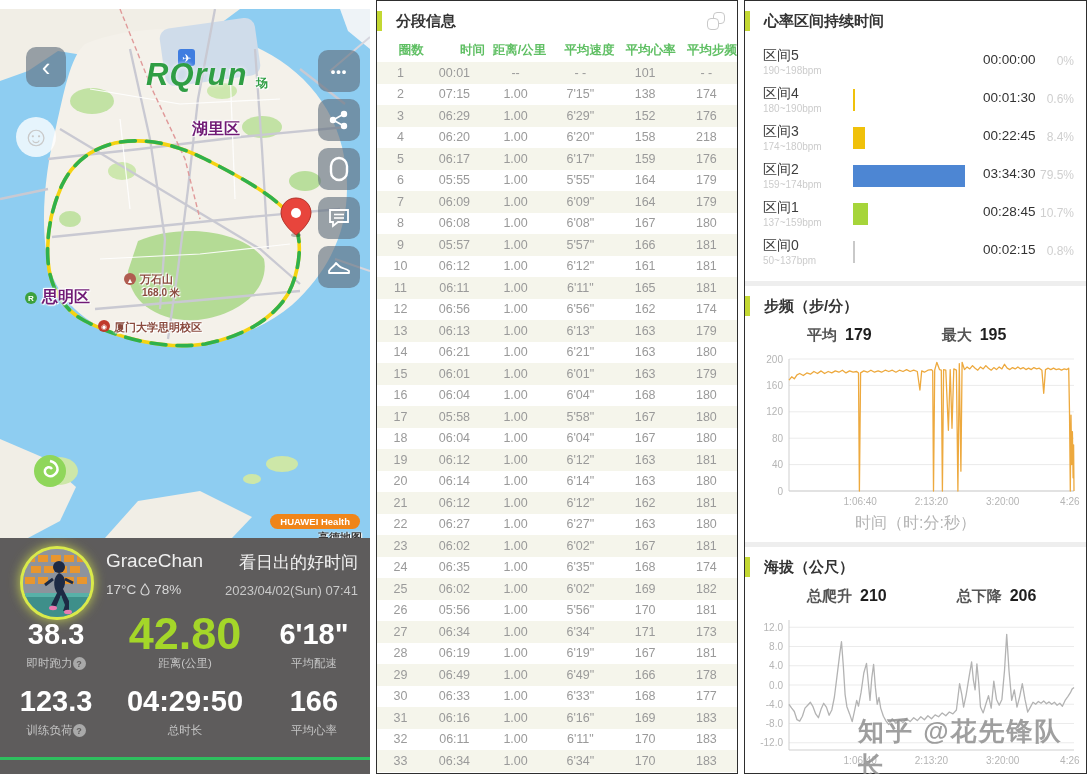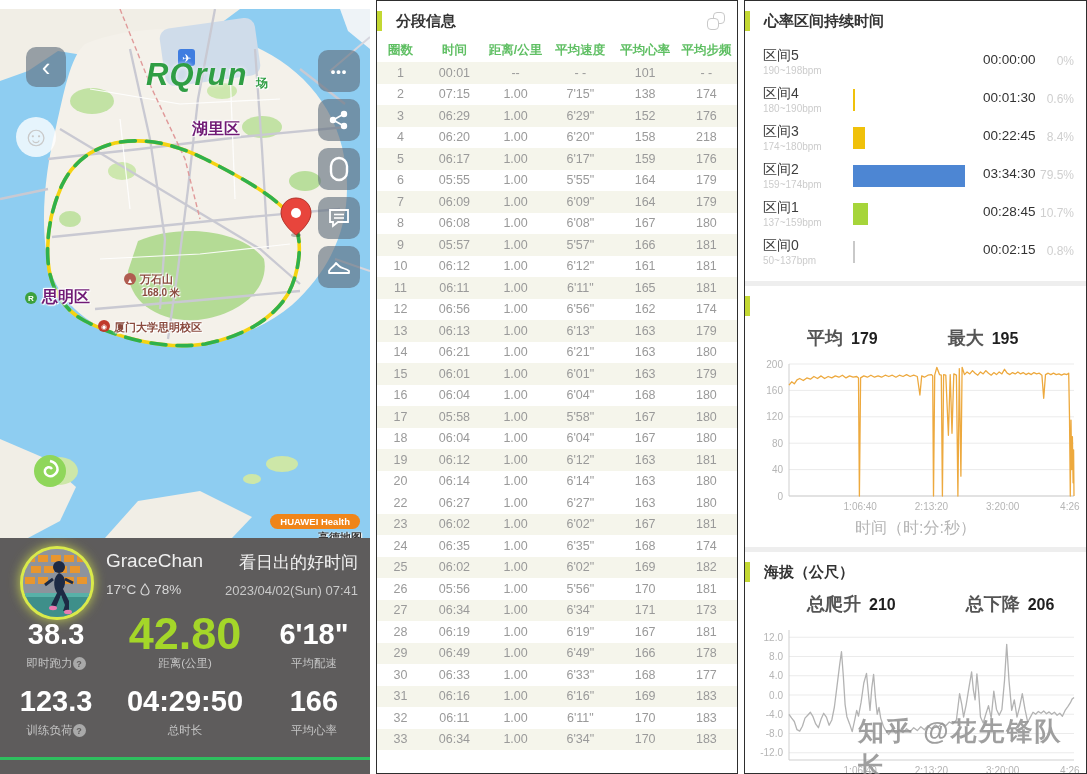--- a/index.html
+++ b/index.html
@@ -42,37 +42,37 @@
   
   .mid-panel { position:absolute; left:376px; top:0; width:362px; height:774px; border:1px solid #2e2e2e; background:#fff; overflow:hidden; }
   .sec-head { display:flex; align-items:center; margin:10px 12px 0 0; }
   .accent { width:5px; height:20px; background:#c3d832; margin-right:14px; }
   .sec-title { font-size:15px; font-weight:bold; color:#333; flex:1; }
   .copy-icon { position:relative; width:18px; height:18px; }
   .copy-icon i { position:absolute; width:12px; height:12px; border:1.5px solid #c9c9c9; border-radius:4px; background:#fff; }
   .copy-icon i:first-child { right:0; top:0; }
   .copy-icon i:last-child { left:0; bottom:0; }
   table.laps { width:100%; border-collapse:collapse; margin-top:7px; table-layout:fixed; }
-  table.laps th { color:#5fbf63; font-size:12.5px; font-weight:bold; height:24px; }
+  table.laps th { color:#5fbf63; font-size:12.5px; font-weight:bold; height:24px;text-align:right; }
   table.laps td { color:#9a9a9a; font-size:12.5px; text-align:center; height:21.5px; }
   table.laps tr.alt td { background:#f5f5eb; }
   .c1{width:13%}.c2{width:17%}.c3{width:17%}.c4{width:19%}.c5{width:17%}.c6{width:17%}
 
   
   .right-panel { position:absolute; left:744px; top:0; width:343px; height:774px; border:1px solid #2e2e2e; background:#fff; overflow:hidden; }
   .zones { margin-top:14px;text-align:right; }
   .zone-row { position:relative; height:38px; }
   .zone-name { position:absolute; left:18px; top:2px; font-size:14px; color:#3d3d3d; }
   .zone-range { position:absolute; left:18px; top:20px; font-size:10px; color:#cccccc; }
   .zone-bar { position:absolute; left:108px; top:6px; height:22px; }
   .zone-time { position:absolute; left:238px; top:7px; font-size:13.5px; color:#333; }
   .zone-pct { position:absolute; right:12px; top:9px; font-size:12px; color:#cfcfcf; }
   .divider { height:5px; background:#eee; margin-top:8px; }
   .chart-stats { display:flex; padding-left:62px; gap:70px; margin-top:10px; align-items:baseline; }
-  .chart-stats .cl { font-size:18px; color:#555; font-weight:bold; }
+  .chart-stats .cl { font-size:15px; color:#555; font-weight:bold; }
   .chart-stats .cv { font-size:16px; color:#1f1f1f; font-weight:bold; margin-left:8px; }
   .chart-box { margin-top:6px; }
   svg text.tick { font-size:10px; fill:#b5b5b5; font-family:"Liberation Sans",sans-serif; }
   .xlabel { text-align:center; font-size:16px; color:#b5b5b5; margin-top:-4px; }
 
   .watermark { position:absolute; left:858px; top:714px; font-size:26px; font-weight:bold; color:#8f8f8f; letter-spacing:2px; z-index:50; opacity:.85; }
 </style>
 </head>
 <body>
 
@@ -467,20 +467,28 @@
           <td>181</td>
         </tr>
         <tr>
           <td>20</td>
           <td>06:14</td>
           <td>1.00</td>
           <td>6'14"</td>
           <td>163</td>
           <td>180</td>
         </tr>
+        <tr class="alt">
+          <td>21</td>
+          <td>06:12</td>
+          <td>1.00</td>
+          <td>6'12"</td>
+          <td>162</td>
+          <td>181</td>
+        </tr>
         <tr>
           <td>22</td>
           <td>06:27</td>
           <td>1.00</td>
           <td>6'27"</td>
           <td>163</td>
           <td>180</td>
         </tr>
         <tr class="alt">
           <td>23</td>
@@ -619,20 +627,21 @@
         <div class="zone-range">50~137bpm</div>
         <div class="zone-bar" style="width:2.0px;background:#c9c9c9;"></div>
         <div class="zone-time">00:02:15</div>
         <div class="zone-pct">0.8%</div>
       </div>
     </div>
 
   <div class="divider"></div>
   <div class="sec-head">
     <div class="accent"></div>
+    <div class="sec-title">步频（步/分）</div>
   </div>
   <div class="chart-stats">
     <span><span class="cl">平均</span><span class="cv">179</span></span>
     <span><span class="cl">最大</span><span class="cv">195</span></span>
   </div>
   <div class="chart-box">
     <svg id="chart0" width="335" height="162">
         <line x1="44" y1="140" x2="329" y2="140" stroke="#ebebeb" stroke-width="1"></line>
         <text class="tick" x="38" y="143.5" text-anchor="end">0</text>
         <line x1="44" y1="113.6" x2="329" y2="113.6" stroke="#ebebeb" stroke-width="1"></line>

